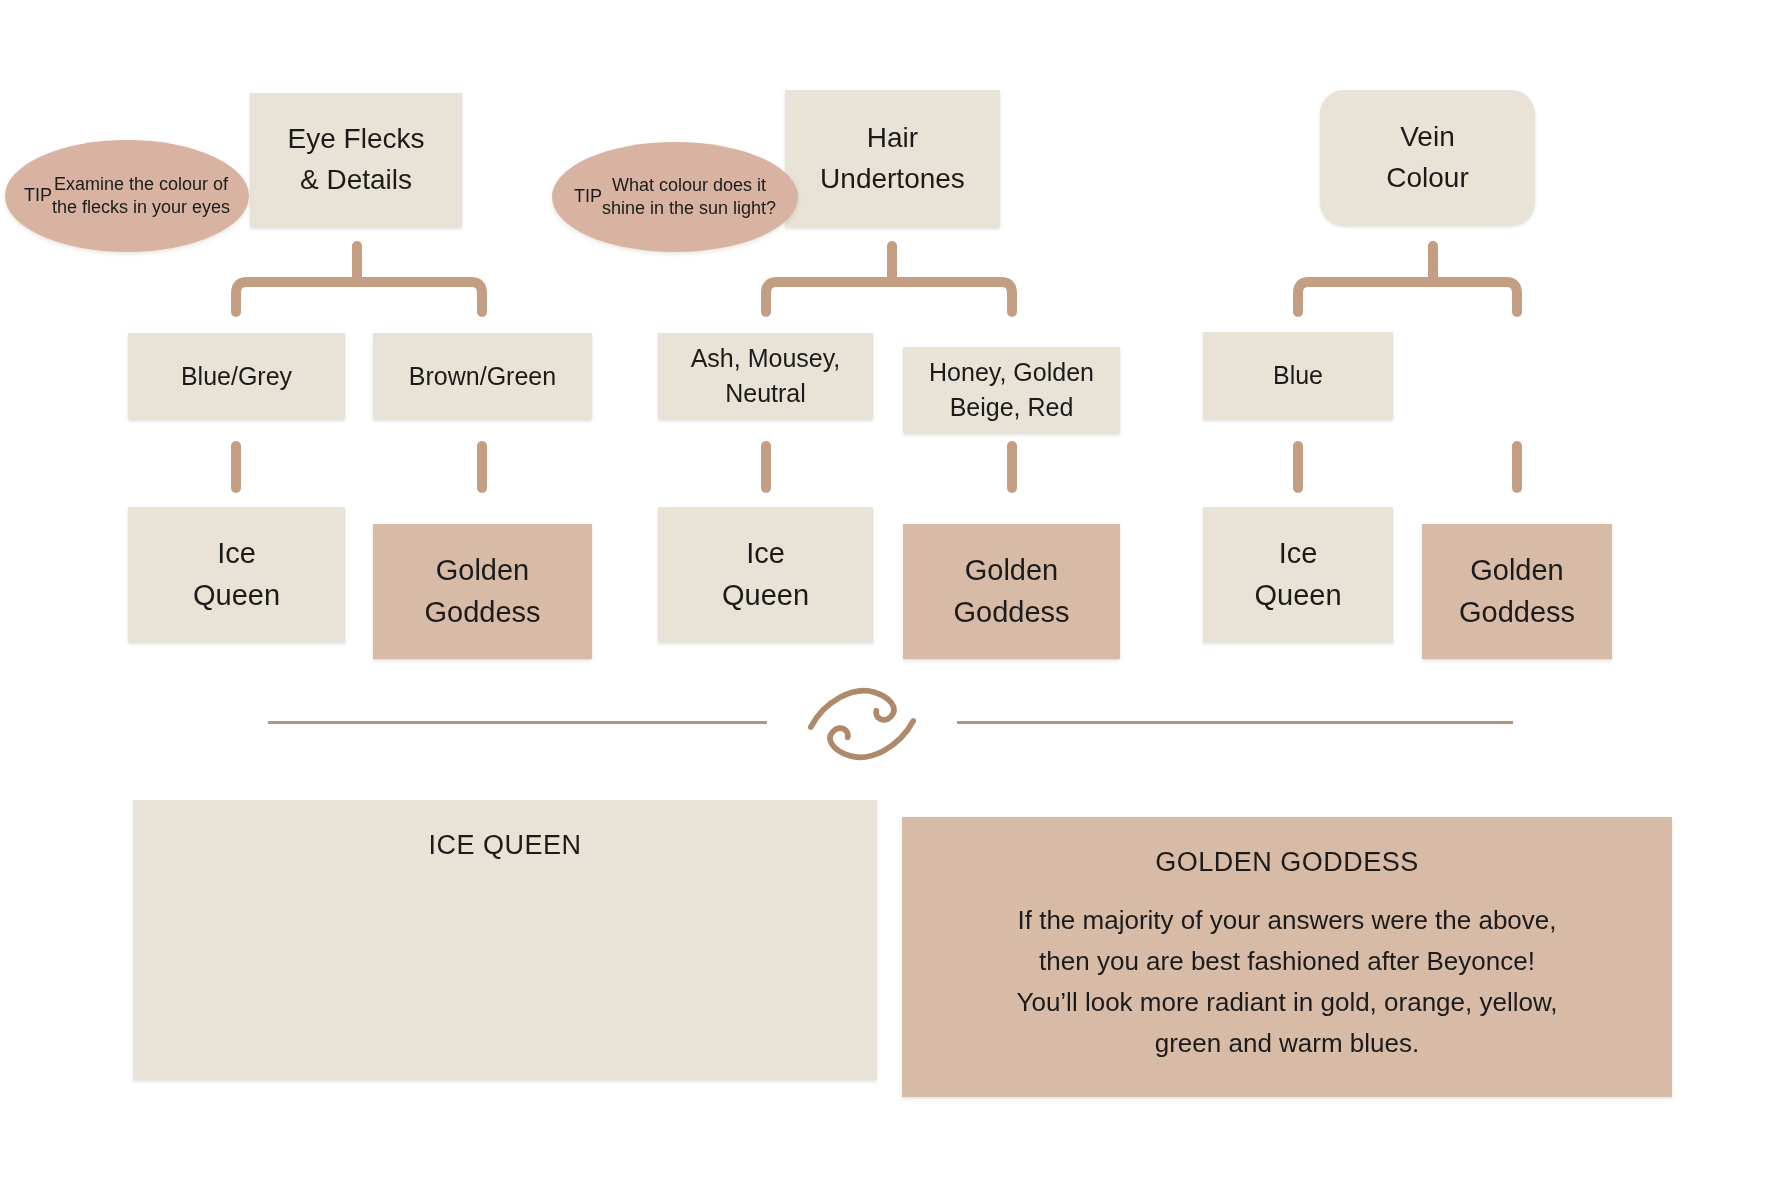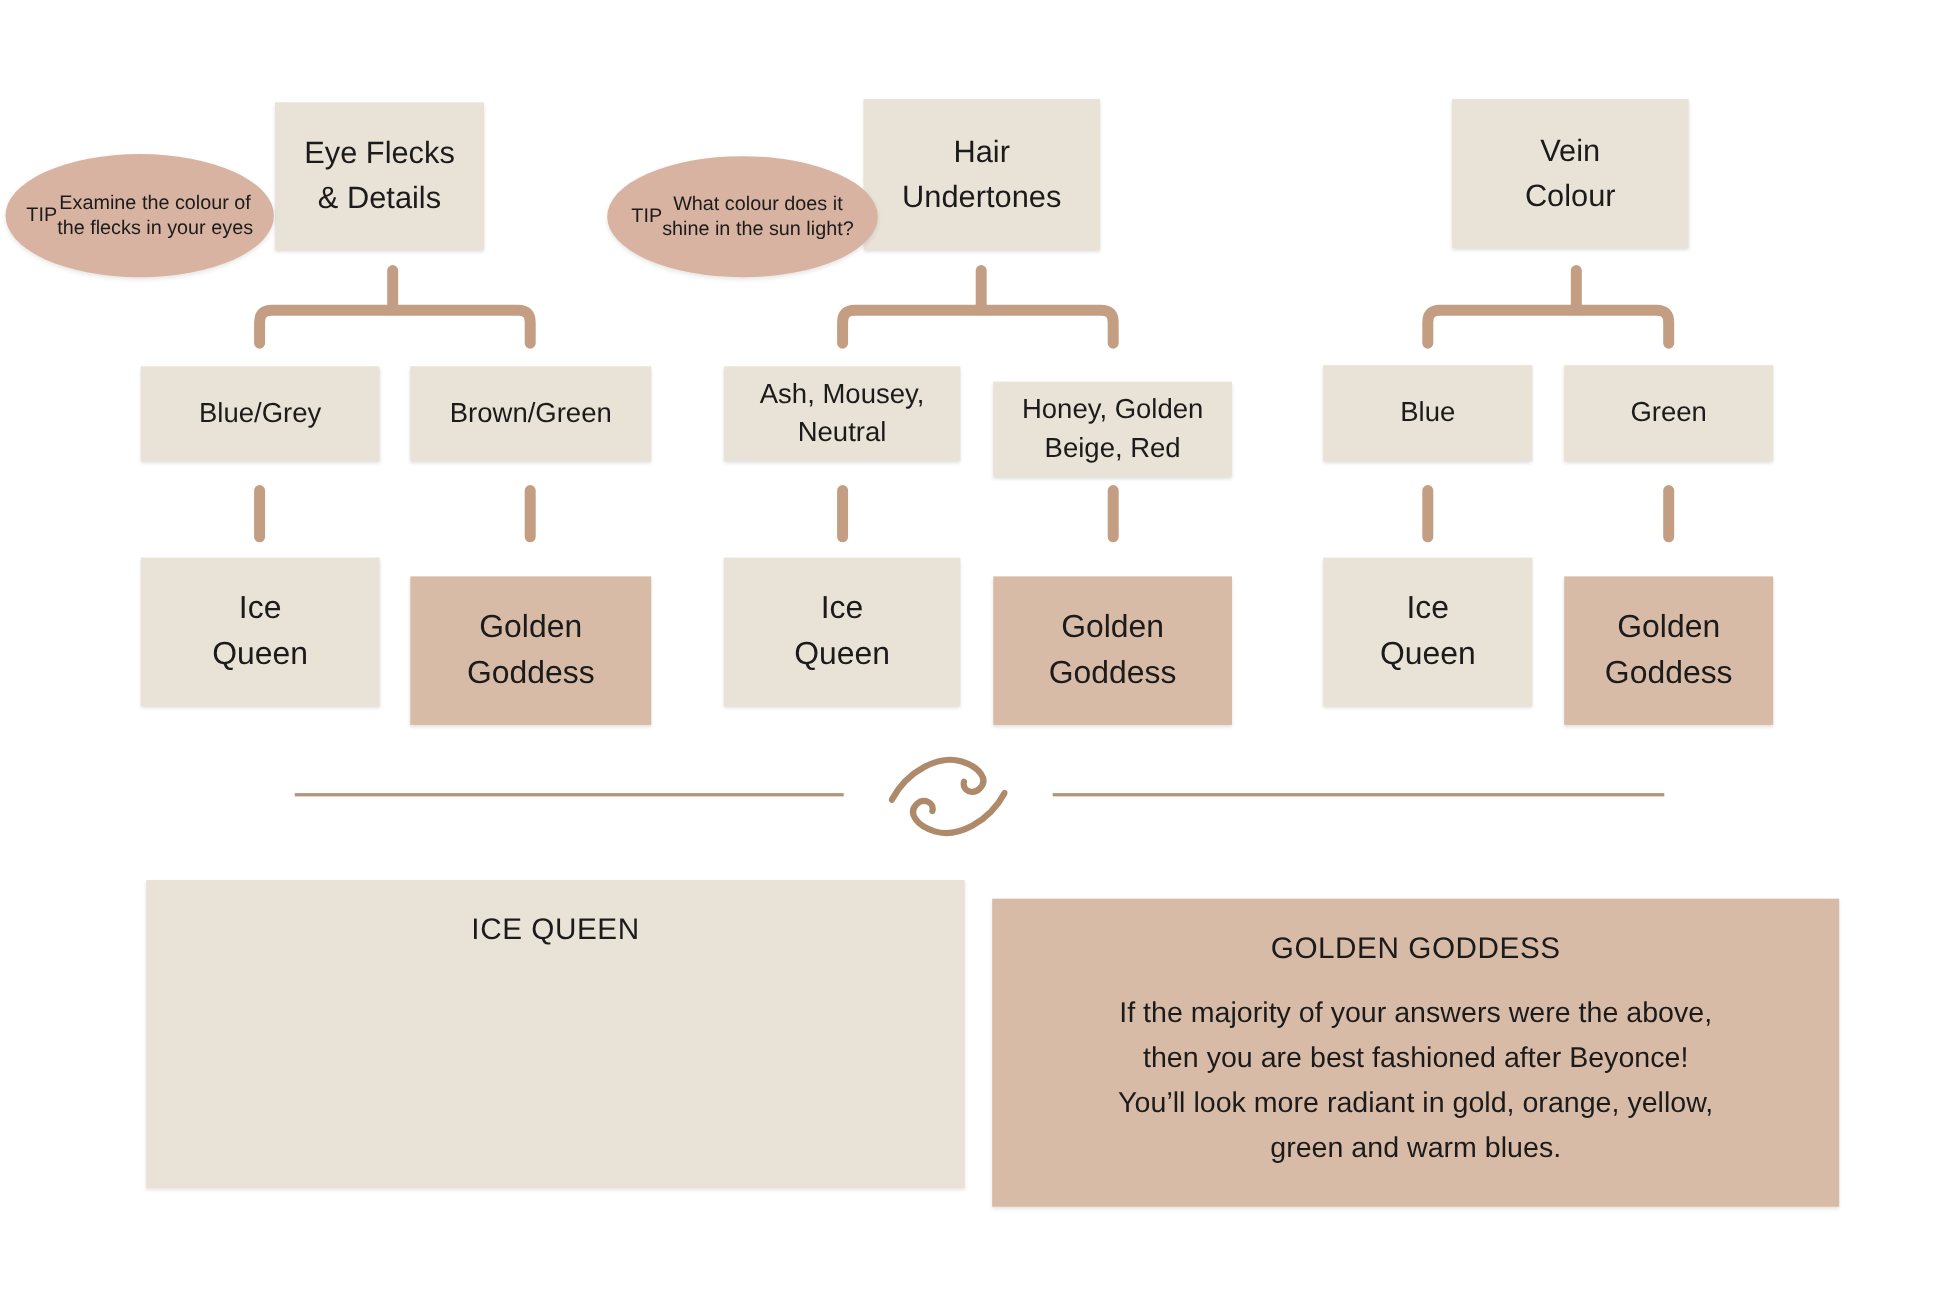--- a/index.html
+++ b/index.html
@@ -88,21 +88,21 @@
     <path d="M 1298 446 L 1298 488"></path>
     <path d="M 1517 446 L 1517 488"></path>
   </svg>
 
   <div class="tip" style="left:5px;top:140px;width:244px;height:112px;">
     <div class="tip-title">TIP</div>
     <div class="tip-text">Examine the colour of
 the flecks in your eyes</div>
   </div>
 
-  <div class="box beige parent-node" style="left:250px;top:93px;width:190px;height:134px;">Eye Flecks
+  <div class="box beige parent-node" style="left:250px;top:93px;width:212px;height:134px;">Eye Flecks
 &amp; Details</div>
 
   <div class="box beige child-node" style="left:128px;top:333px;width:217px;height:86px;">Blue/Grey</div>
   <div class="box beige child-node" style="left:373px;top:333px;width:219px;height:86px;">Brown/Green</div>
 
   <div class="box beige result-node" style="left:128px;top:507px;width:217px;height:135px;">Ice
 Queen</div>
   <div class="box rose result-node" style="left:373px;top:507px;width:219px;height:135px;">Golden
 Goddess</div>
 
@@ -118,25 +118,24 @@
   <div class="box beige parent-node" style="left:785px;top:90px;width:215px;height:137px;">Hair
 Undertones</div>
   <div class="box beige child-node" style="left:903px;top:347px;width:217px;height:86px;">Honey, Golden
 Beige, Red</div>
 
   <div class="box beige result-node" style="left:658px;top:507px;width:215px;height:135px;">Ice
 Queen</div>
   <div class="box rose result-node" style="left:903px;top:507px;width:217px;height:135px;">Golden
 Goddess</div>
 
-  <div class="box beige parent-node" style="left:1320px;top:90px;width:215px;height:135px;">Vein
+  <div class="box beige parent-node" style="left:1320px;top:90px;width:215px;height:135px;border-radius:24px;">Vein
 Colour</div>
 
   <div class="box beige child-node" style="left:1203px;top:332px;width:190px;height:87px;">Blue</div>
-  <div class="box beige child-node" style="left:1422px;top:332px;width:190px;height:87px;">Green</div>
 
   <div class="box beige result-node" style="left:1203px;top:507px;width:190px;height:135px;">Ice
 Queen</div>
   <div class="box rose result-node" style="left:1422px;top:507px;width:190px;height:135px;">Golden
 Goddess</div>
 
   <div class="divider-line" style="left:268px;top:721px;width:499px;"></div>
   <div class="divider-line" style="left:957px;top:721px;width:556px;"></div>
   <svg class="flourish" style="left:808px;top:684px;" width="108" height="80" viewBox="0 0 104 78">
     <path d="M 2 42 C 16 16, 44 2, 64 8 C 80 13, 88 24, 80 32 C 74 38, 64 34, 66 26"></path>

